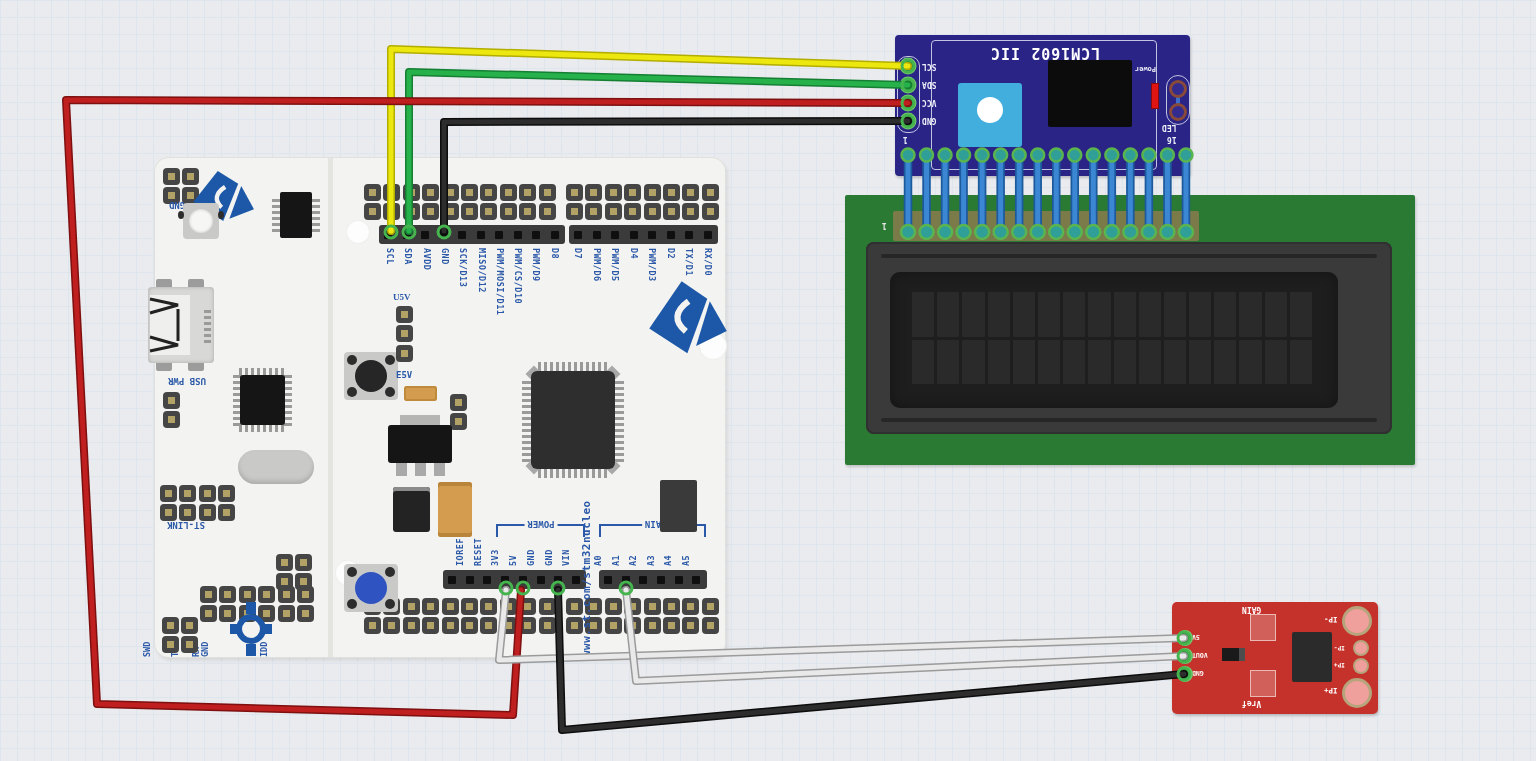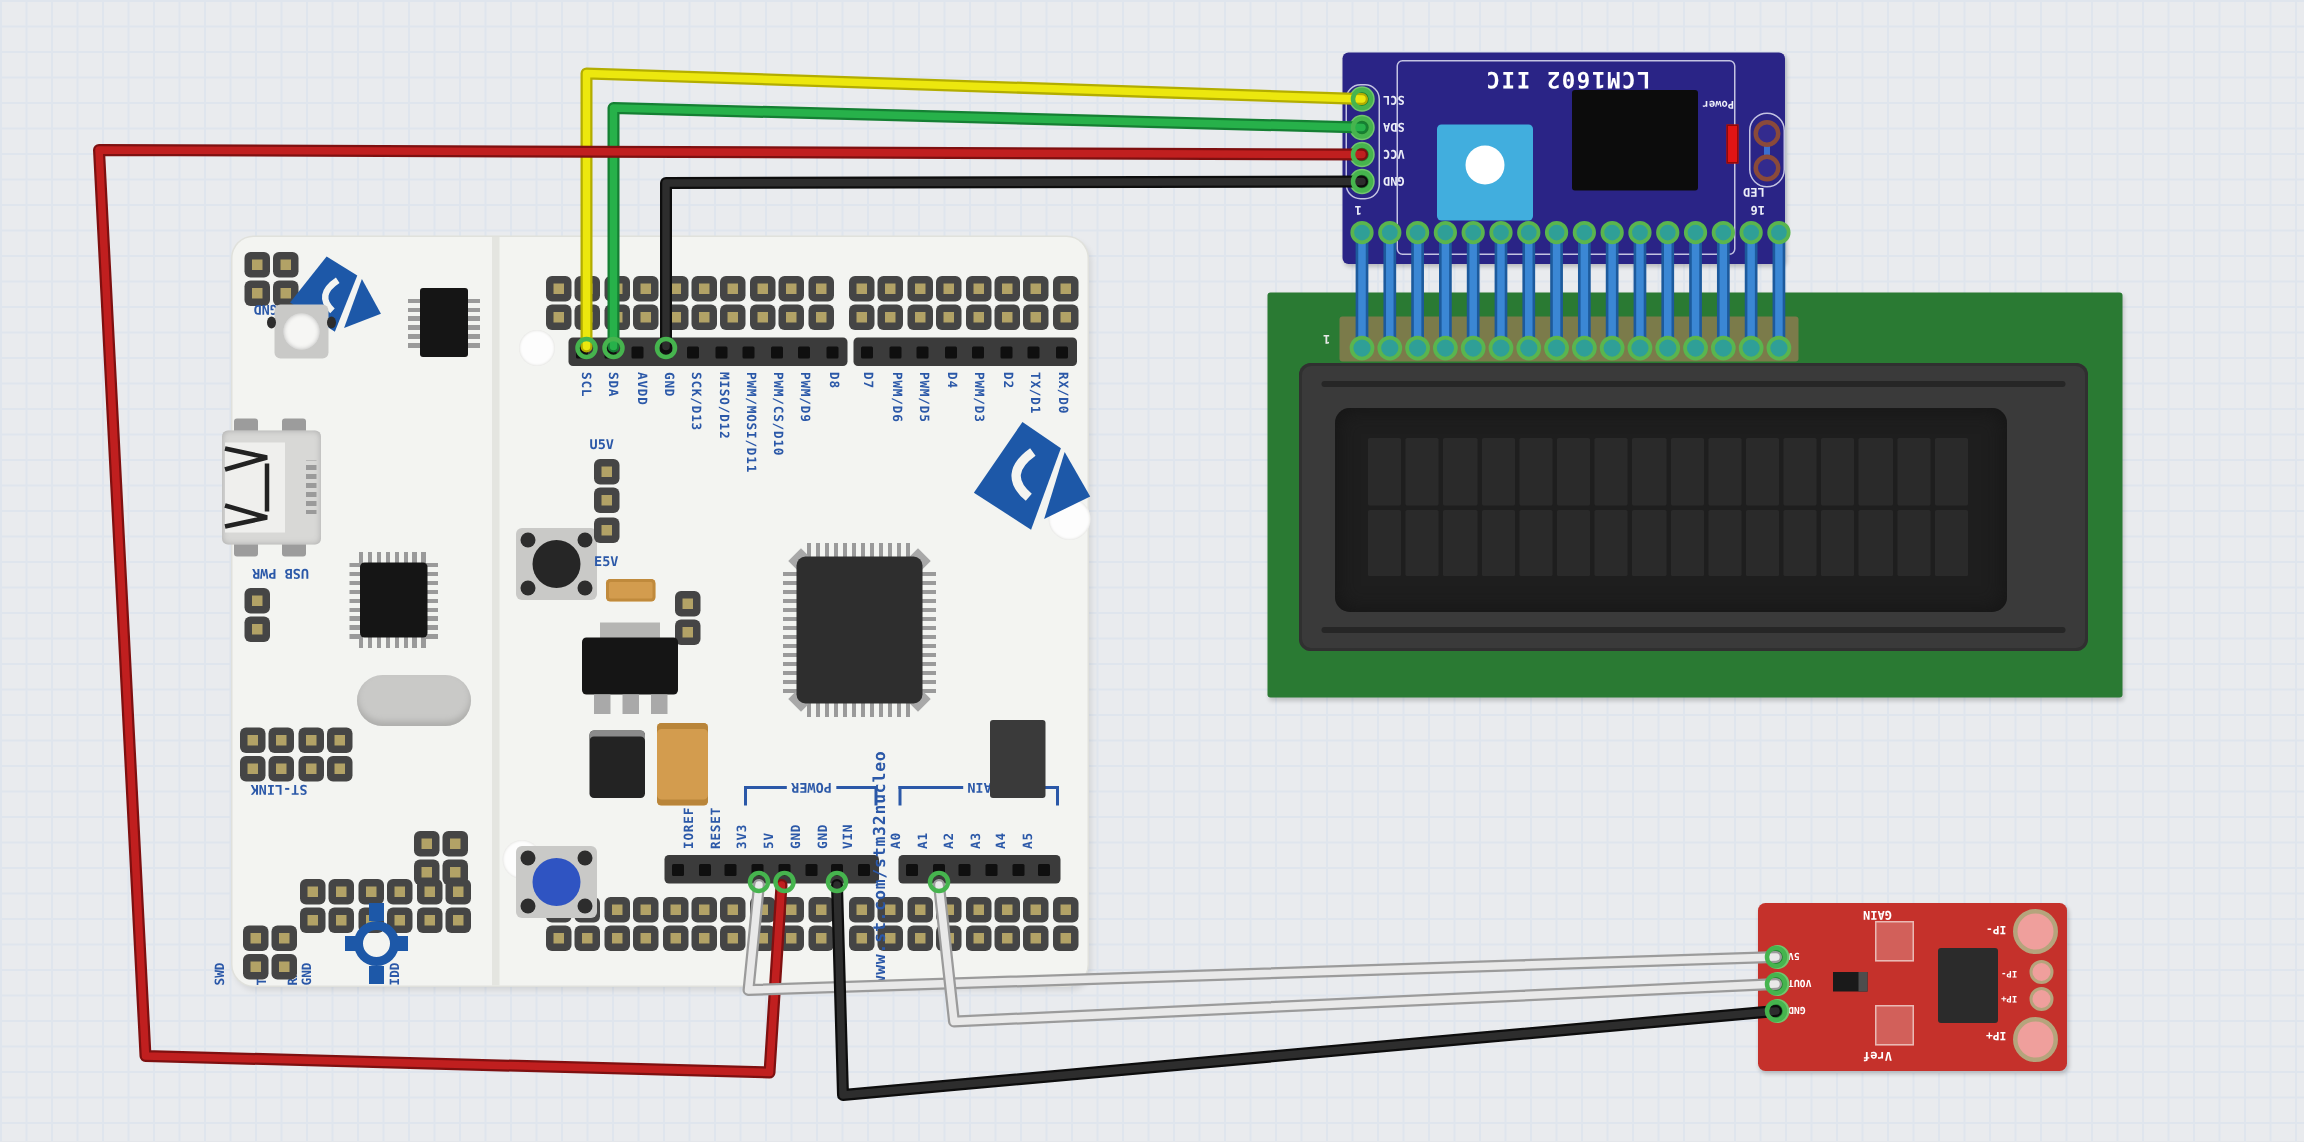--- a/index.html
+++ b/index.html
@@ -469,21 +469,21 @@
     </svg>
 
     <div class="btn abs" style="left:189px;top:158px;width:54px;height:48px;">
       <div class="leg" style="left:3px;top:3px;"></div>
         <div class="leg" style="right:3px;top:3px;"></div>
       <div class="leg" style="left:3px;bottom:3px;"></div>
         <div class="leg" style="right:3px;bottom:3px;"></div>
       <div class="cap" style="background:#262626;"></div>
     </div>
 
-    <span class="hlbl" style="left:238px;top:134px;">U5V</span>
+    <span class="hlbl" style="left:238px;top:134px;font-family:Liberation Serif, serif;">U5V</span>
     <div class="morpho abs" style="left:241px;top:148px;flex-direction:column;">
         <div class="mpad"></div>
         <div class="mpad"></div>
         <div class="mpad"></div>
       </div>
     <span class="hlbl" style="left:241px;top:212px;">E5V</span>
 
     <div class="abs" style="left:249px;top:228px;width:33px;height:15px;background:#d39c4e;border-radius:3px;box-shadow:inset 0 0 0 2px #c08a3c;"></div>
 
     <div class="morpho abs" style="left:295px;top:236px;flex-direction:column;">

